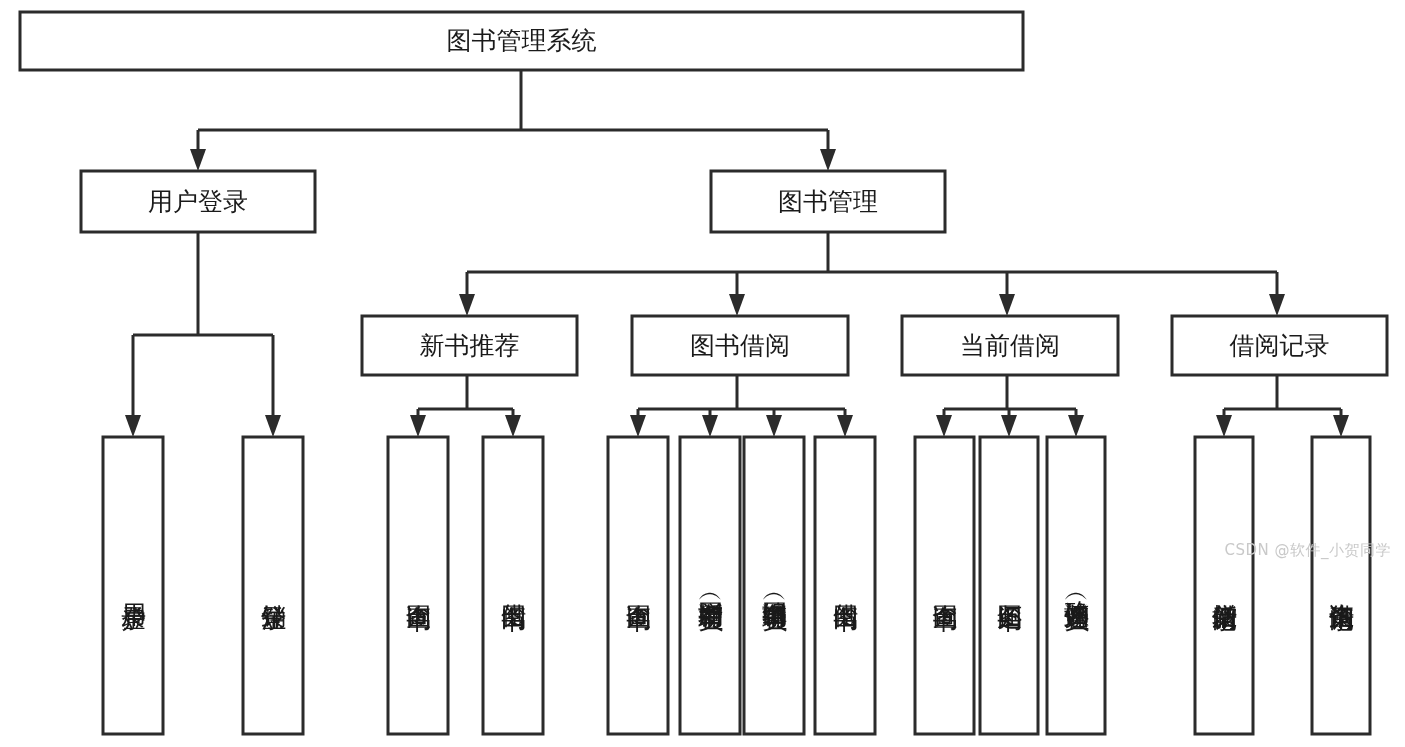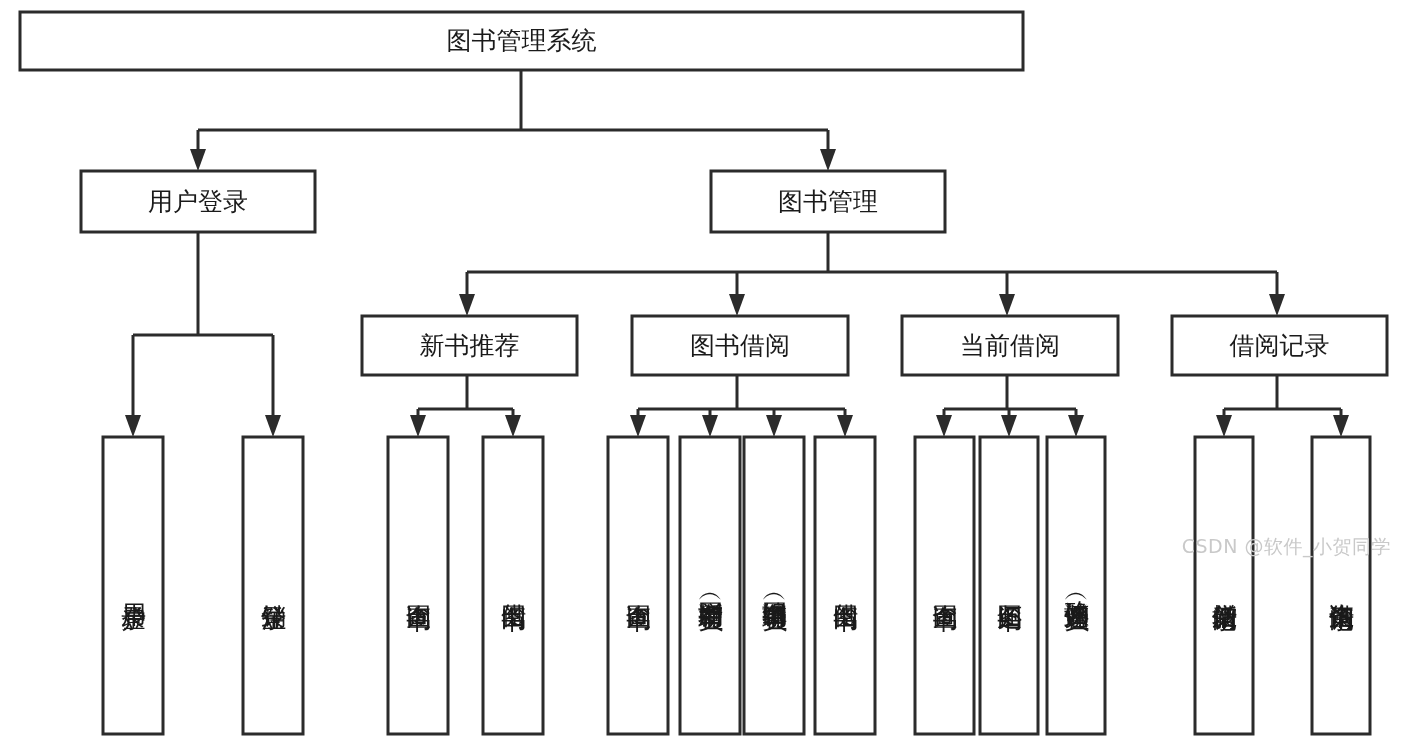--- a/index.html
+++ b/index.html
@@ -66,21 +66,21 @@
     color: #1a1a1a;
     letter-spacing: 1px;
     white-space: nowrap;
     text-align: center;
   }
   .watermark {
     position: absolute;
     right: 14px;
     bottom: 5px;
     font-family: "DejaVu Sans", "Liberation Sans", sans-serif;
-    font-size: 19px;
+    font-size: 15px;
     color: #c9c9c9;
     white-space: nowrap;
     letter-spacing: 0.5px;
   }
 </style>
 </head>
 <body>
 
 <div id="diagram-root">
 

